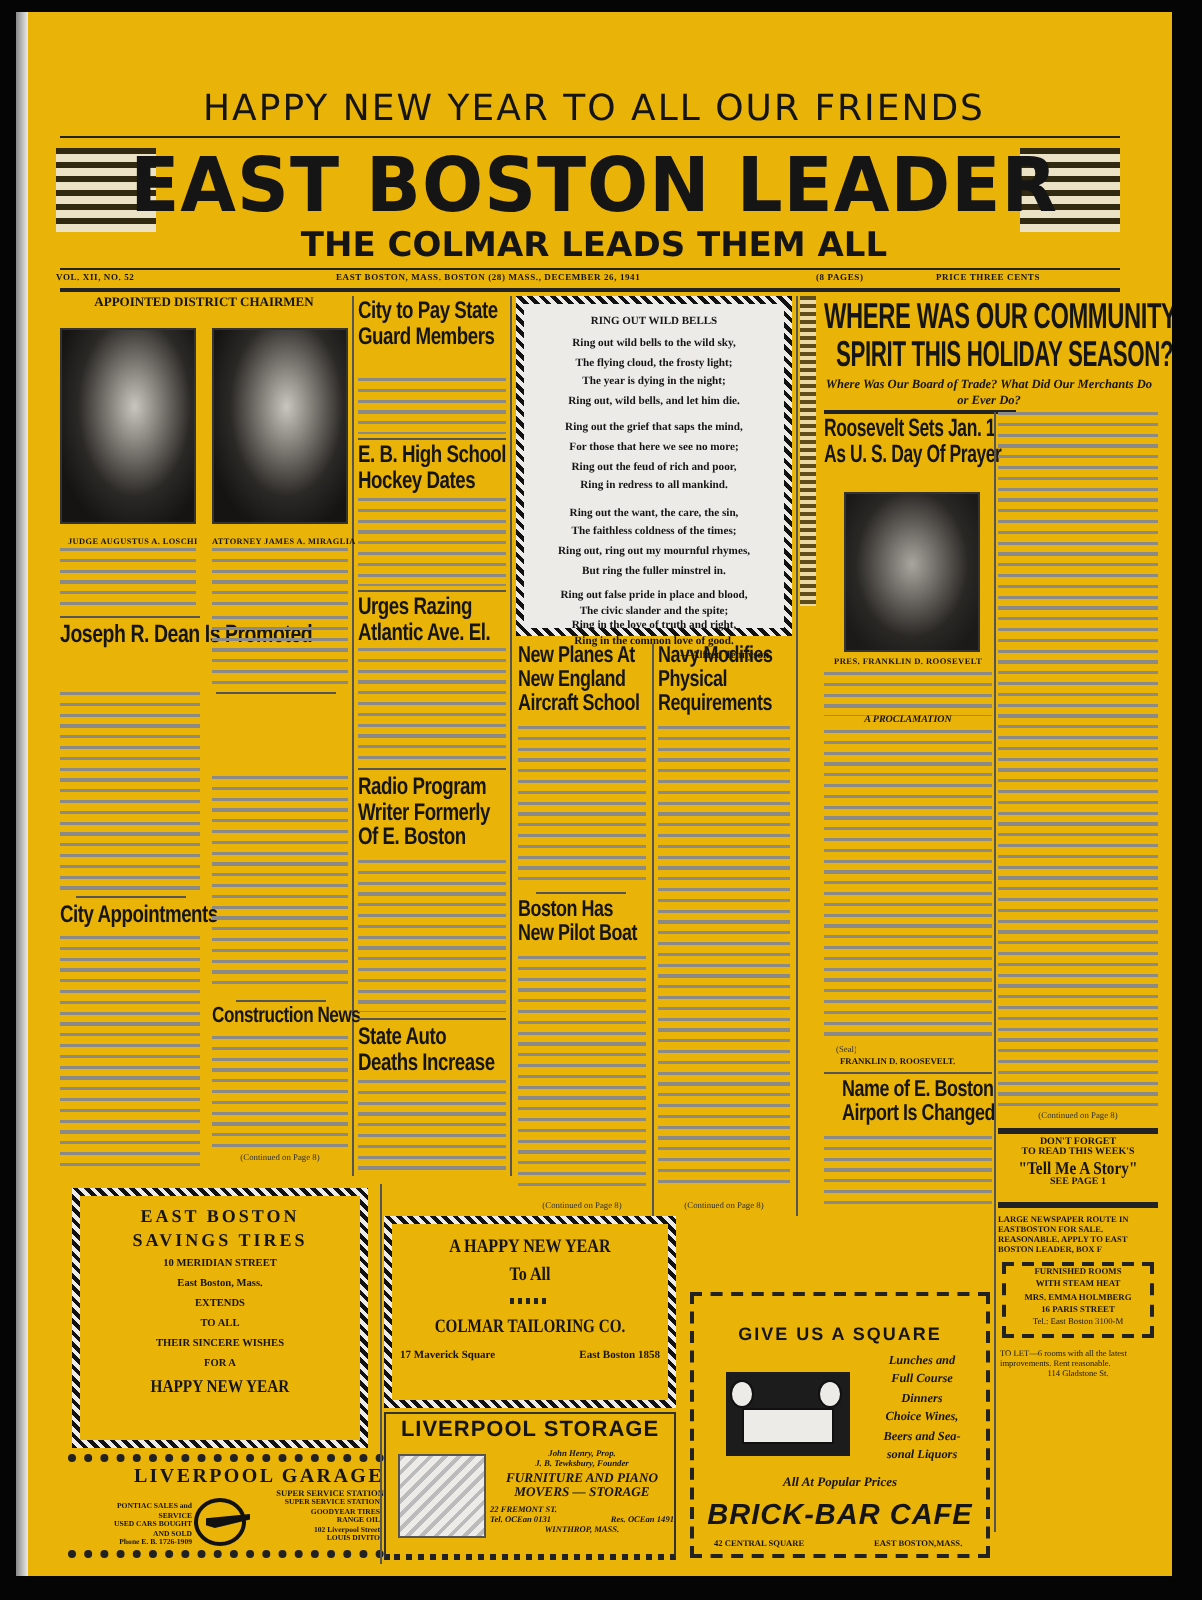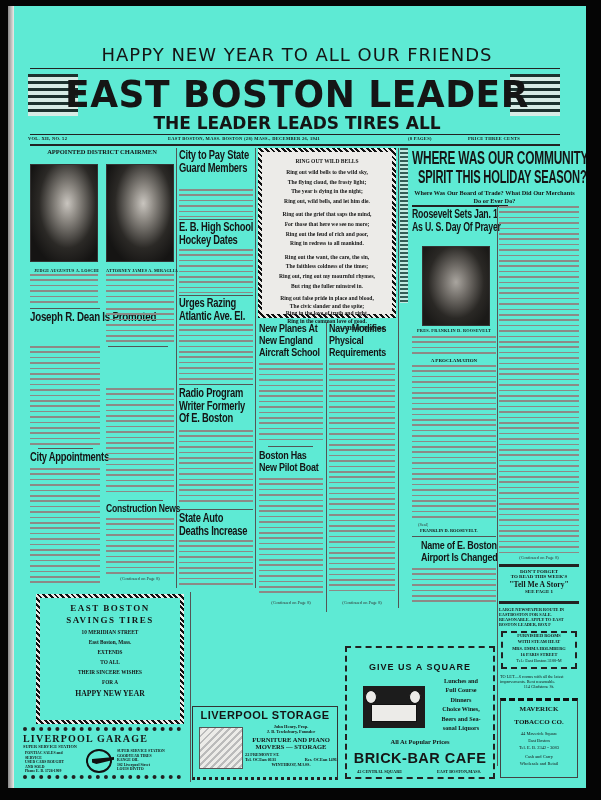--- a/index.html
+++ b/index.html
@@ -1,21 +1,21 @@
 <!DOCTYPE html>
 <html><head>
 <meta charset="utf-8">
 <style>
   * { box-sizing: border-box; margin: 0; padding: 0; }
   html, body { width: 601px; height: 800px; background: #050505; overflow: hidden; }
   body { position: relative; font-family: "Liberation Serif", serif; color: #151515; }
 
   .page {
     position: absolute; left: 8px; top: 6px; width: 578px; height: 782px;
-    background: #5eead4; overflow: hidden;
+    background: #eab308; overflow: hidden;
   }
   .left-shadow { position:absolute; left:0; top:0; width:6px; height:100%; background: linear-gradient(to right, #888, #ecebe8); }
 
   .abs { position: absolute; }
 
   
   .greeting { left: 0; width: 578px; top: 38px; text-align: center; font-family: "DejaVu Sans", sans-serif; font-size: 18px; letter-spacing: 1px; font-weight: 400; }
   .rule { background: #222; height: 1px; }
   .title { left: 0; width: 578px; top: 67px; text-align: center; font-family: "DejaVu Sans", sans-serif; font-weight: 900; font-size: 36px; letter-spacing: 0.5px; transform: scaleY(1.05); }
   .subtitle { left: 0; width: 578px; top: 107px; text-align: center; font-family: "DejaVu Sans", sans-serif; font-weight: 900; font-size: 17px; }
@@ -34,36 +34,36 @@
   .caption { font-size: 5px; font-weight: bold; white-space: nowrap; letter-spacing: .2px; }
   .photo { background: radial-gradient(ellipse at 55% 40%, #c9c5bf 0%, #8a8680 22%, #2b2926 55%, #151413 80%); border: 1px solid #333; }
   .photo.roosevelt { background: radial-gradient(ellipse at 50% 45%, #a9a59f 0%, #6e6a65 28%, #2a2825 60%, #1b1a18 85%); }
 
   .textblock { color: transparent; background-image: repeating-linear-gradient(to bottom, #8c8a86 0 1.6px, transparent 1.6px 5.4px); }
 
   .border-orn { border: 4px solid transparent;
     border-image: repeating-linear-gradient(45deg, #111 0 2px, #ecebe8 2px 4px) 4; }
 
   .poem { text-align: center; font-size: 5.6px; line-height: 9.6px; font-weight: bold; }
-  .center { text-align:center; }
+  .center { text-align:center;font-style:italic; }
   .sans { font-family: "Liberation Sans", sans-serif; }
   .bold { font-weight: bold; }
 </style>
 </head>
 <body>
 
 <div class="page">
   <div class="left-shadow"></div>
 
   <div class="abs greeting">HAPPY NEW YEAR TO ALL OUR FRIENDS</div>
   <div class="abs rule" style="left:22px;top:62px;width:530px;"></div>
   <div class="abs ornament" style="left:20px;"></div>
   <div class="abs ornament" style="left:502px;"></div>
   <div class="abs title">EAST BOSTON LEADER</div>
-  <div class="abs subtitle">THE LEADER LEADS TIRES ALL</div>
+  <div class="abs subtitle">THE COLMAR LEADS THEM ALL</div>
   <div class="abs rule" style="left:22px;top:128px;width:530px;"></div>
   <div class="abs dateline" style="left:20px;">VOL. XII, NO. 52</div>
   <div class="abs dateline" style="left:160px;">EAST BOSTON, MASS.  BOSTON (28) MASS.,  DECEMBER 26, 1941</div>
   <div class="abs dateline" style="left:400px;">(8 PAGES)</div>
   <div class="abs dateline" style="left:460px;">PRICE THREE CENTS</div>
   <div class="abs rule" style="left:22px;top:138px;width:530px;height:2px;"></div>
 
   <div class="vline" style="left:168px;top:142px;height:440px;"></div>
   <div class="vline" style="left:247px;top:142px;height:440px;"></div>
   <div class="vline" style="left:390px;top:142px;height:460px;"></div>
@@ -189,43 +189,34 @@
     <div class="bold">WITH STEAM HEAT</div>
     <div class="bold">MRS. EMMA HOLMBERG</div>
     <div class="bold">16 PARIS STREET</div>
     <div>Tel.: East Boston 3100-M</div>
   </div>
   <div class="abs" style="left:492px;top:668px;width:78px;font-size:4.3px;line-height:5px;">
     <div>TO LET—6 rooms with all the latest improvements. Rent reasonable.</div>
     <div style="text-align:center;">114 Gladstone St.</div>
   </div>
 
-  <div class="abs" style="left:492px;top:692px;width:78px;height:80px;border-top:3px dashed #111;border-left:1px solid #444;border-right:1px solid #444;border-bottom:1px solid #444;text-align:center;">
-    <div class="bold" style="font-size:7px;margin-top:4px;">MAVERICK</div>
-    <div class="bold" style="font-size:7px;margin-top:5px;">TOBACCO CO.</div>
-    <div style="font-size:4.5px;margin-top:4px;line-height:7px;">44 Maverick Square</div>
-    <div style="font-size:4.5px;line-height:7px;">East Boston</div>
-    <div style="font-size:4.5px;line-height:7px;">Tel. E. B. 2342 - 3083</div>
-    <div style="font-size:4.5px;line-height:7px;margin-top:2px;">Cash and Carry</div>
-    <div style="font-size:4.5px;line-height:7px;">Wholesale and Retail</div>
-  </div>
 
   <div class="abs border-orn" style="left:28px;top:588px;width:148px;height:130px;text-align:center;">
     <div class="bold" style="font-size:9px;letter-spacing:1.5px;margin-top:5px;">EAST BOSTON</div>
     <div class="bold" style="font-size:9px;letter-spacing:1.5px;margin-top:2px;">SAVINGS TIRES</div>
     <div class="bold" style="font-size:5.3px;margin-top:4px;">10 MERIDIAN STREET</div>
     <div class="bold" style="font-size:5.3px;margin-top:4px;">East Boston, Mass.</div>
     <div class="bold" style="font-size:5.3px;margin-top:4px;">EXTENDS</div>
     <div class="bold" style="font-size:5.3px;margin-top:4px;">TO ALL</div>
     <div class="bold" style="font-size:5.3px;margin-top:4px;">THEIR SINCERE WISHES</div>
     <div class="bold" style="font-size:5.3px;margin-top:4px;">FOR A</div>
     <div class="bold" style="font-size:9px;margin-top:3px;transform:scaleX(.85);">HAPPY NEW YEAR</div>
   </div>
 
-  <div class="abs" style="left:15px;top:721px;width:158px;height:52px;border-top:4px dotted #222;border-bottom:4px dotted #222;text-align:left;">
+  <div class="abs" style="left:26px;top:721px;width:158px;height:52px;border-top:4px dotted #222;border-bottom:4px dotted #222;text-align:right;">
     <div class="bold" style="font-size:10px;letter-spacing:1.2px;margin-top:2px;">LIVERPOOL GARAGE</div>
     <div class="bold" style="font-size:4.3px;">SUPER SERVICE STATION</div>
     <div class="abs bold" style="left:2px;top:20px;width:60px;font-size:3.8px;line-height:4.6px;">
       <div>PONTIAC SALES and</div>
       <div>SERVICE</div>
       <div>USED CARS BOUGHT</div>
       <div>AND SOLD</div>
       <div>Phone E. B. 1726-1909</div>
     </div>
     <div class="abs" style="left:63px;top:18px;width:26px;height:24px;border:2px solid #111;border-radius:50%;">
@@ -234,20 +225,30 @@
     <div class="abs bold" style="left:94px;top:18px;width:62px;font-size:3.8px;line-height:4.6px;">
       <div>SUPER SERVICE STATION</div>
       <div>GOODYEAR TIRES</div>
       <div>RANGE OIL</div>
       <div>102 Liverpool Street</div>
       <div>LOUIS DIVITO</div>
     </div>
   </div>
   <div class="vline" style="left:182px;top:586px;height:190px;"></div>
 
+  <div class="abs border-orn" style="left:184px;top:602px;width:146px;height:96px;text-align:center;">
+    <div class="bold" style="font-size:9.5px;margin-top:7px;transform:scaleX(.85);">A HAPPY NEW YEAR</div>
+    <div class="bold" style="font-size:9.5px;margin-top:4px;transform:scaleX(.85);">To All</div>
+    <div style="margin:6px auto 0;width:20px;height:3px;background:repeating-linear-gradient(to right,#222 0 2px,transparent 2px 4px);"></div>
+    <div class="bold" style="font-size:9.5px;margin-top:7px;transform:scaleX(.8);">COLMAR TAILORING CO.</div>
+    <div class="bold" style="font-size:5.5px;margin-top:6px;display:flex;justify-content:space-between;padding:0 4px;">
+      <span>17 Maverick Square</span>
+      <span>East Boston 1858</span>
+    </div>
+  </div>
 
   <div class="abs" style="left:184px;top:700px;width:146px;height:74px;border:1px solid #333;border-bottom:3px dotted #222;">
     <div class="sans bold" style="text-align:center;font-size:11px;font-weight:900;margin-top:2px;letter-spacing:.5px;">LIVERPOOL STORAGE</div>
     <div class="abs" style="left:6px;top:20px;width:44px;height:42px;border:1px solid #555;background:repeating-linear-gradient(135deg,#bbb 0 2px,#ecebe8 2px 5px);"></div>
     <div class="abs center" style="left:52px;top:17px;width:92px;">
       <div class="bold" style="font-size:4.4px;">John Henry, Prop.</div>
       <div class="bold" style="font-size:4.4px;">J. B. Tewksbury, Founder</div>
       <div class="bold" style="font-size:6.6px;line-height:7px;margin-top:2px;">FURNITURE AND PIANO MOVERS — STORAGE</div>
       <div class="bold" style="font-size:4.3px;text-align:left;margin-top:2px;">22 FREMONT ST.</div>
       <div class="bold" style="font-size:4.3px;display:flex;justify-content:space-between;">

